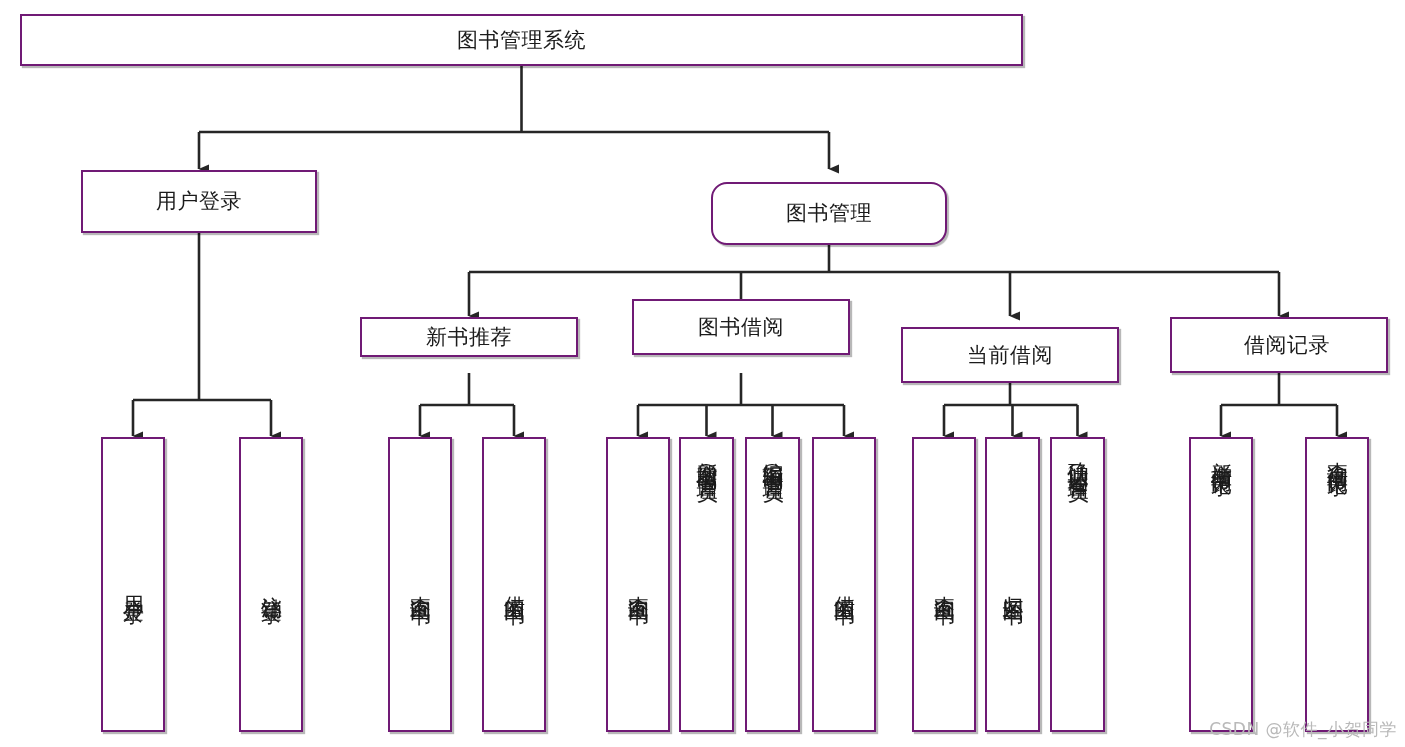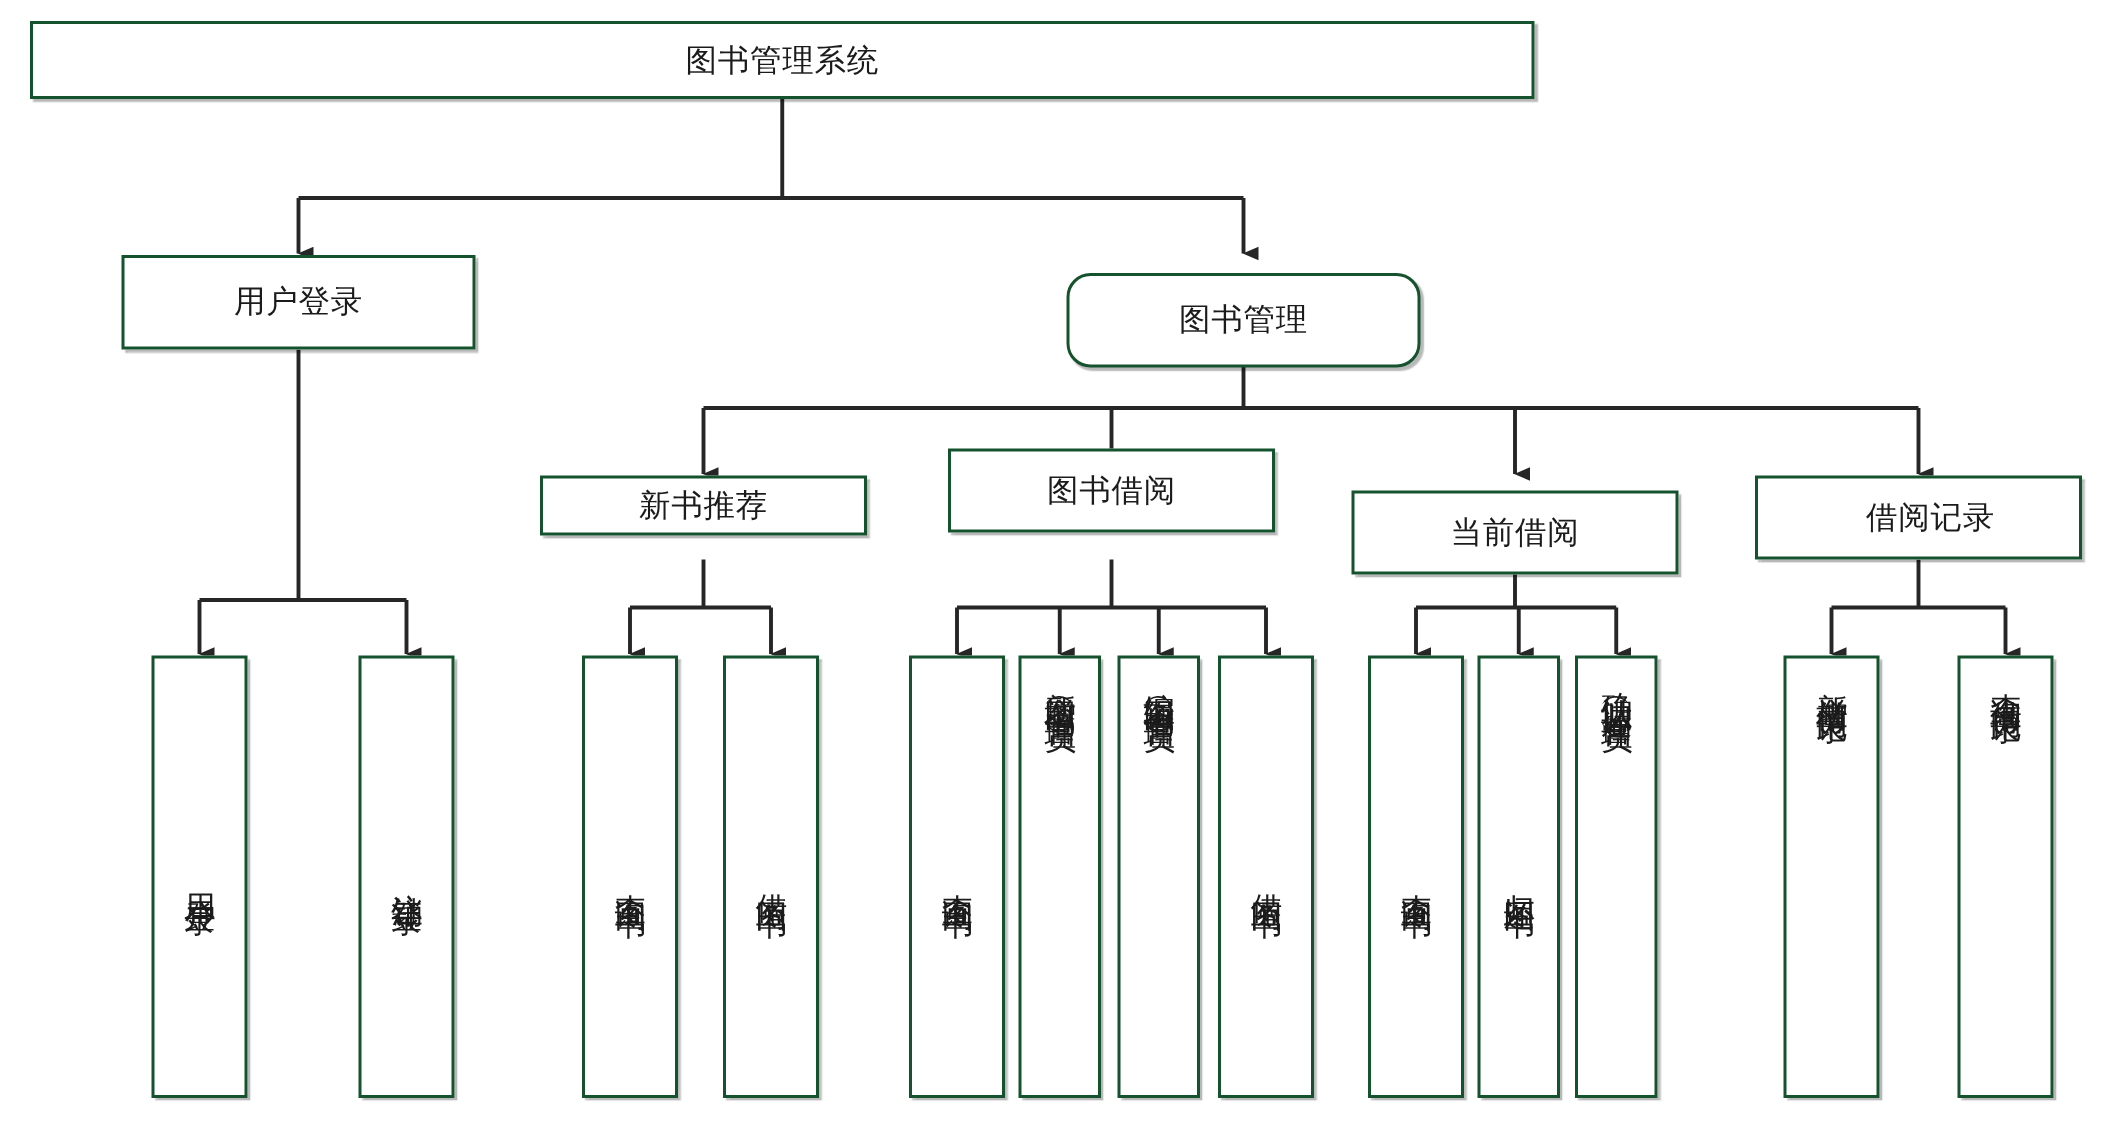--- a/index.html
+++ b/index.html
@@ -24,21 +24,21 @@
     position: absolute;
     top: 0;
     left: 0;
     width: 1405px;
     height: 747px;
   }
   .node-box {
     position: absolute;
     box-sizing: border-box;
     background: #ffffff;
-    border: 2px solid #14532d;
+    border: 2px solid #701a75;
     box-shadow: 2px 2px 1px rgba(0,0,0,0.28);
     display: flex;
     align-items: center;
     justify-content: center;
   }
   .node-label {
     color: #1b1b1b;
     font-size: 21px;
     line-height: 1.18;
     letter-spacing: 0.5px;
@@ -176,13 +176,14 @@
         <span class="node-label">确认归还（管理员）</span>
       </div>
       <div class="node-box vertical" style="left: 1189px; top: 437px; width: 64px; height: 295px;">
         <span class="node-label">新增借阅记录</span>
       </div>
       <div class="node-box vertical" style="left: 1305px; top: 437px; width: 64px; height: 295px;">
         <span class="node-label">查询借阅记录</span>
       </div>
     </div>
 
+  <div class="watermark">CSDN @软件_小贺同学</div>
 </div>
 
 </body></html>

